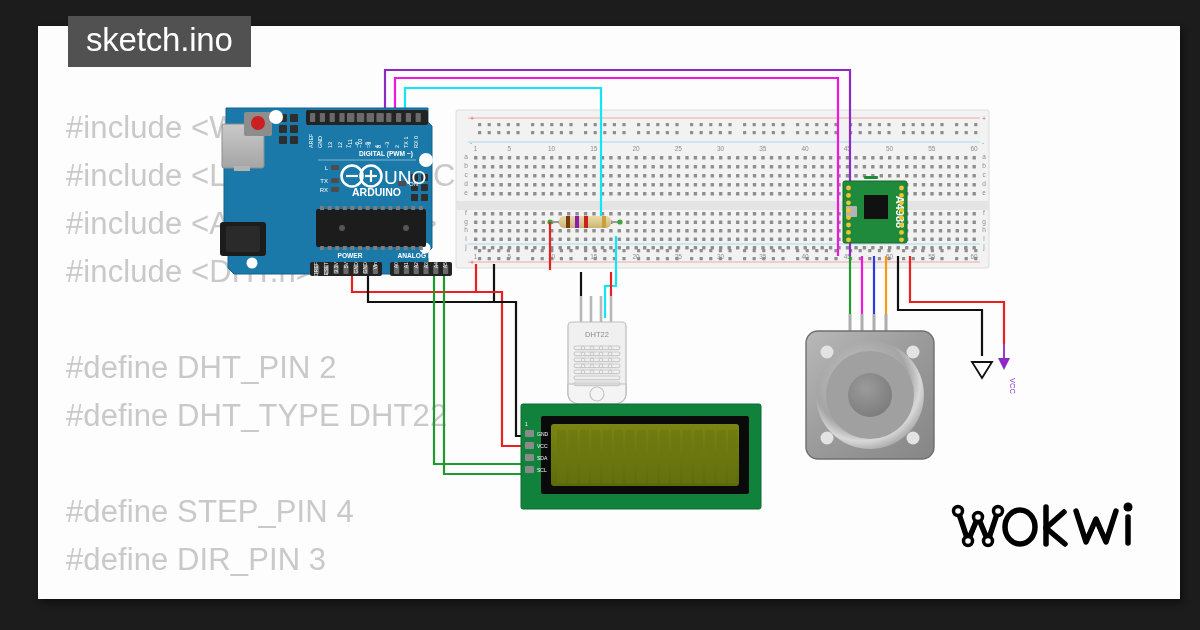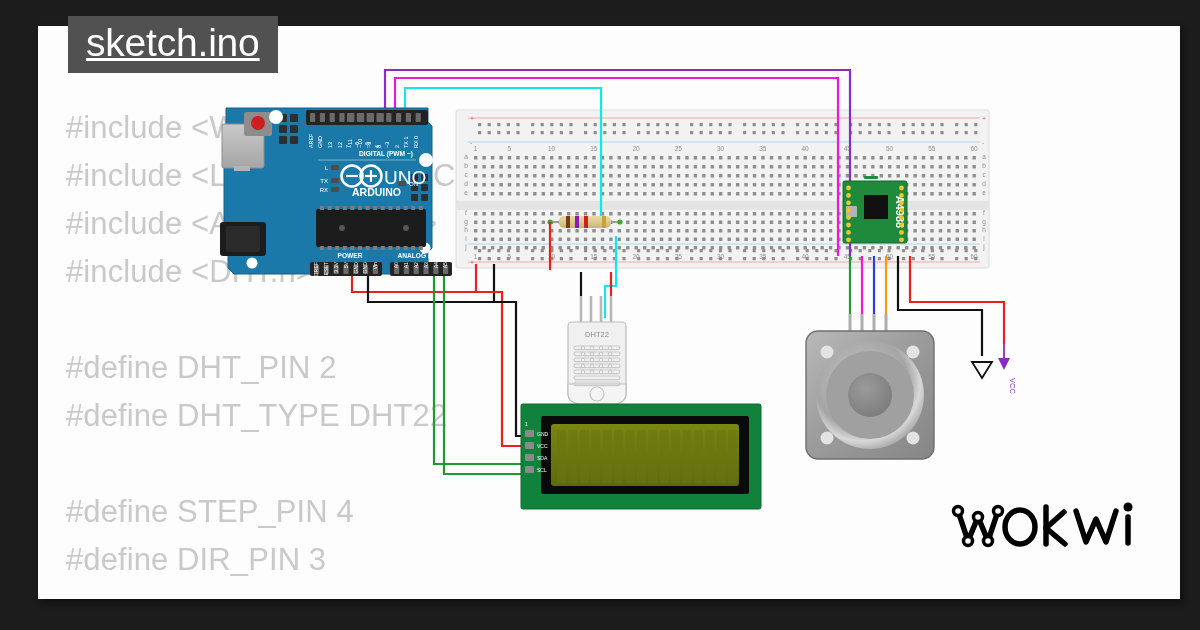--- a/index.html
+++ b/index.html
@@ -13,25 +13,24 @@
   }
 
   
   #app { position:absolute; inset:0; background:#1c1c1c; }
 
   
   #tab {
     position:absolute; left:68px; top:16px;
     background:#515151; color:#fff;
     padding:7px 18px 9px 18px;
-    font-size:39px; line-height:1.05;
+    font-size:33px; line-height:1.05;
     letter-spacing:-0.2px;
     z-index:40;
     white-space:nowrap;
-    text-decoration:underline;
   }
 
   
   #sheet {
     position:absolute; left:38px; top:26px;
     width:1142px; height:573px;
     background:#fdfdfd;
     box-shadow:3px 4px 7px rgba(0,0,0,.45);
     overflow:hidden;
   }

